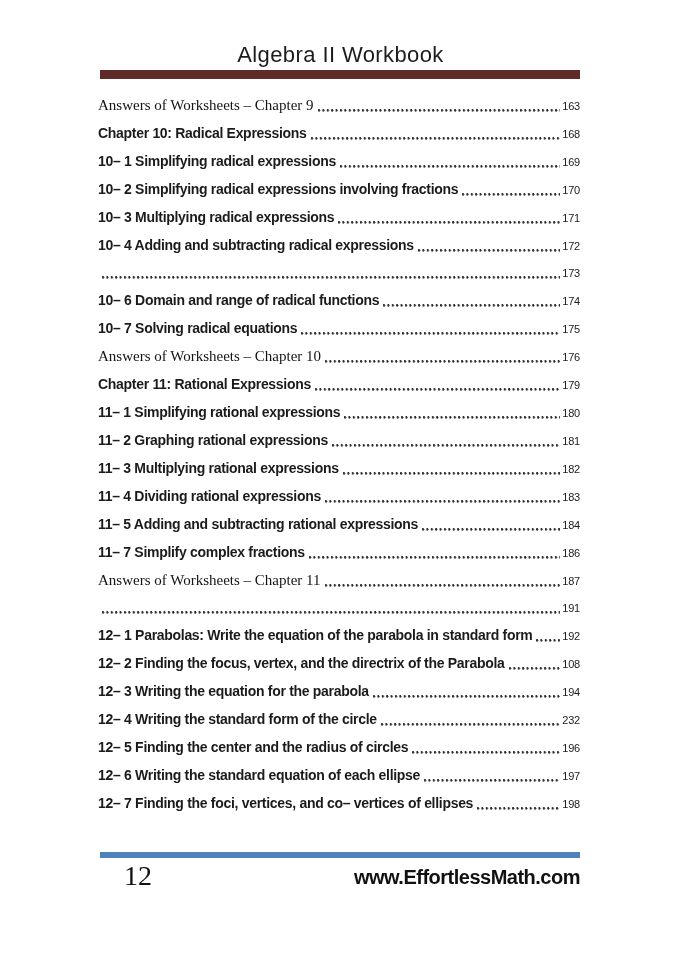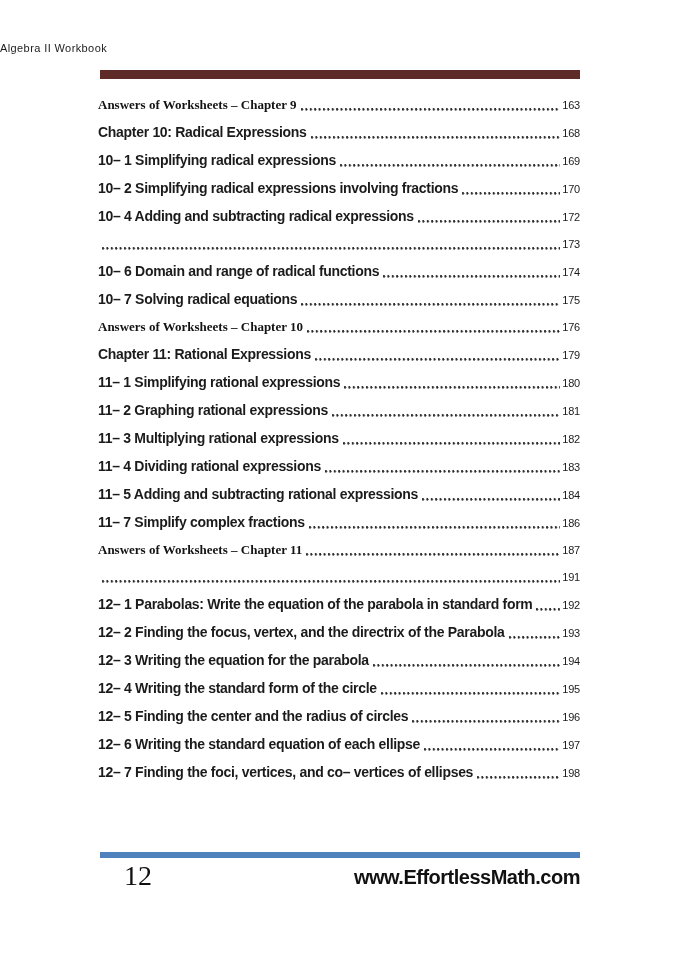--- a/index.html
+++ b/index.html
@@ -17,22 +17,22 @@
   .page {
     position: absolute;
     inset: 0;
     background: #ffffff;
   }
   .doc-title {
     position: absolute;
     top: 42px;
     left: 0;
     width: 681px;
-    text-align: left;
-    font-size: 11px;
+    text-align: center;
+    font-size: 22px;
     letter-spacing: 0.4px;
     color: #1c1c1c;
   }
   .header-rule {
     position: absolute;
     top: 70px;
     left: 100px;
     width: 480px;
     height: 9px;
     background: var(--maroon, #5e2b29);
@@ -53,22 +53,22 @@
   }
   .toc-row.bold .toc-label {
     font-family: "Liberation Sans", sans-serif;
     font-weight: bold;
     font-size: 14px;
     letter-spacing: -0.3px;
     color: #1b1b1b;
   }
   .toc-row.serif .toc-label {
     font-family: "Liberation Serif", serif;
-    font-weight: bold;
-    font-size: 13px;
+    font-weight: normal;
+    font-size: 15px;
     color: #141414;
   }
   .toc-label {
     flex: 0 0 auto;
   }
   .toc-dots {
     flex: 1 1 auto;
     min-width: 8px;
     align-self: flex-end;
     height: 3px;
@@ -137,20 +137,25 @@
     <span class="toc-dots"></span>
     <span class="toc-page">169</span>
   </div>
 
   <div class="toc-row bold">
     <span class="toc-label">10– 2 Simplifying radical expressions involving fractions</span>
     <span class="toc-dots"></span>
     <span class="toc-page">170</span>
   </div>
 
+  <div class="toc-row bold">
+    <span class="toc-label">10– 3 Multiplying radical expressions</span>
+    <span class="toc-dots"></span>
+    <span class="toc-page">171</span>
+  </div>
 
   <div class="toc-row bold">
     <span class="toc-label">10– 4 Adding and subtracting radical expressions</span>
     <span class="toc-dots"></span>
     <span class="toc-page">172</span>
   </div>
 
   <div class="toc-row bold">
     <span class="toc-dots"></span>
     <span class="toc-page">173</span>
@@ -230,33 +235,33 @@
 
   <div class="toc-row bold">
     <span class="toc-label">12– 1 Parabolas: Write the equation of the parabola in standard form</span>
     <span class="toc-dots"></span>
     <span class="toc-page">192</span>
   </div>
 
   <div class="toc-row bold">
     <span class="toc-label">12– 2 Finding the focus, vertex, and the directrix of the Parabola</span>
     <span class="toc-dots"></span>
-    <span class="toc-page">193</span>
+    <span class="toc-page">108</span>
   </div>
 
   <div class="toc-row bold">
     <span class="toc-label">12– 3 Writing the equation for the parabola</span>
     <span class="toc-dots"></span>
     <span class="toc-page">194</span>
   </div>
 
   <div class="toc-row bold">
     <span class="toc-label">12– 4 Writing the standard form of the circle</span>
     <span class="toc-dots"></span>
-    <span class="toc-page">195</span>
+    <span class="toc-page">232</span>
   </div>
 
   <div class="toc-row bold">
     <span class="toc-label">12– 5 Finding the center and the radius of circles</span>
     <span class="toc-dots"></span>
     <span class="toc-page">196</span>
   </div>
 
   <div class="toc-row bold">
     <span class="toc-label">12– 6 Writing the standard equation of each ellipse</span>

